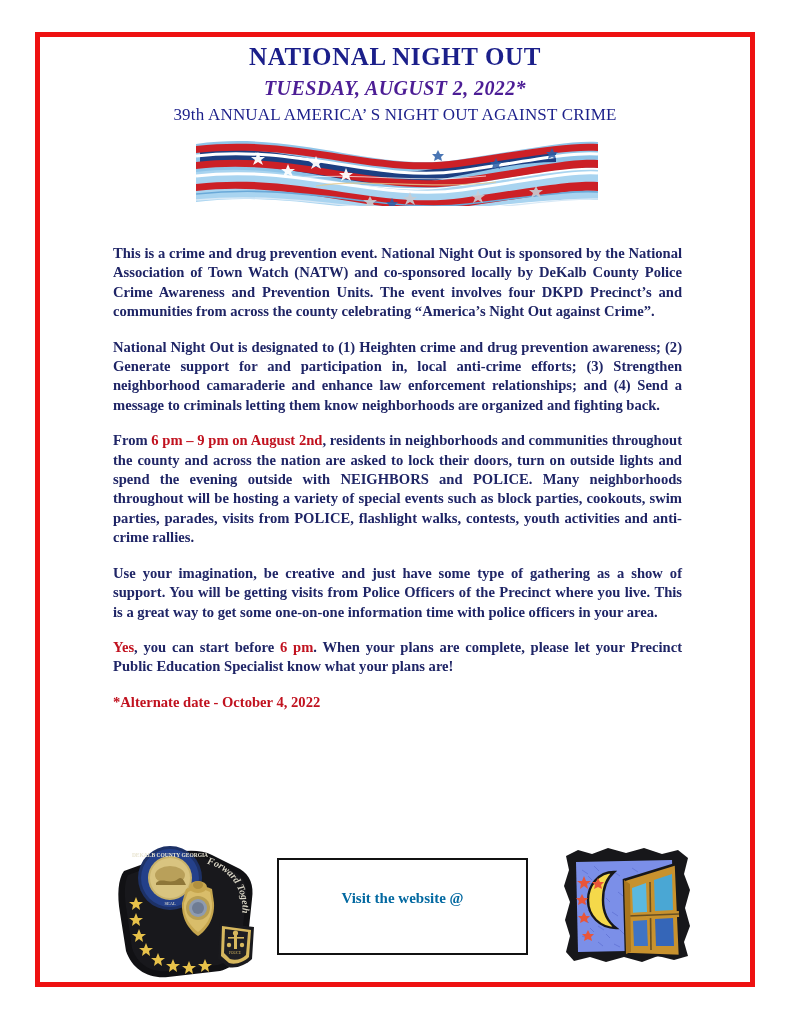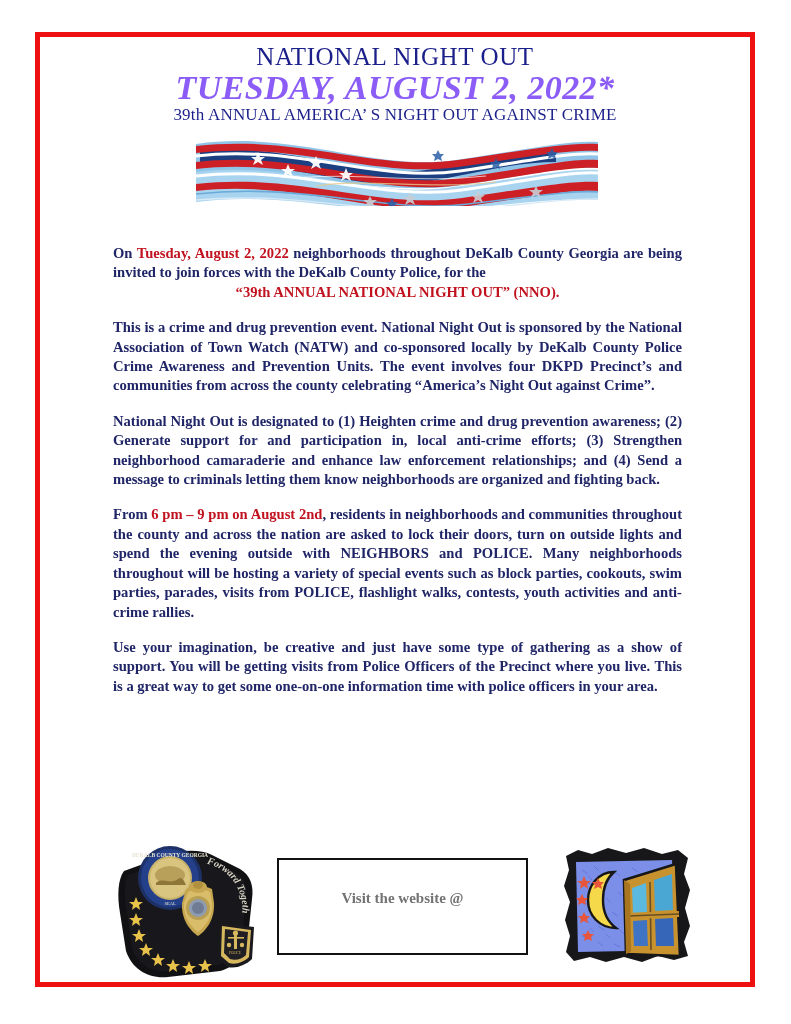--- a/index.html
+++ b/index.html
@@ -37,31 +37,31 @@
   
   #title-block {
     position: absolute;
     left: 60px;
     top: 42px;
     width: 670px;
     text-align: center;
   }
   .title-line1 {
     font-size: 25px;
-    font-weight: normal;
+    font-weight: bold;
     color: #1b1f8a;
     letter-spacing: 0.6px;
     line-height: 30px;
     white-space: nowrap;
   }
   .title-line2 {
-    font-size: 34px;
+    font-size: 20px;
     font-weight: bold;
     font-style: italic;
-    color: #8b5cf6;
+    color: #4c1d95;
     letter-spacing: 0.4px;
     line-height: 32px;
     white-space: nowrap;
   }
   .title-line3 {
     font-size: 17px;
     font-weight: normal;
     color: #1b1f8a;
     letter-spacing: 0.2px;
     line-height: 22px;
@@ -117,21 +117,21 @@
     height: 97px;
     border: 2px solid #111111;
     box-sizing: border-box;
     background: #ffffff;
     display: flex;
     flex-direction: column;
     align-items: center;
     justify-content: center;
   }
   .site-line {
-    color: #737373;
+    color: #0369a1;
     font-weight: bold;
     font-size: 15px;
     line-height: 20px;
     text-align: center;
   }
   .site-line.first { margin-bottom: 18px; }
 
   #window-graphic {
     position: absolute;
     left: 558px;
@@ -196,31 +196,32 @@
         <polygon points="196,60 198,64 202,64 199,67 200,71 196,69 192,71 193,67 190,64 194,64"></polygon>
       </g>
 
       <path d="M120,48 C170,40 230,52 300,44" stroke="#e6c98a" stroke-width="1.2" fill="none" opacity="0.8"></path>
       <path d="M100,40 C160,34 220,46 290,38" stroke="#ffffff" stroke-width="1" fill="none" opacity="0.7"></path>
     </g>
   </svg>
 
   <div id="body-copy">
 
-    <p><span>On </span><span class="red">Tuesday, August 2, 2022</span><span> neighborhoods throughout DeKalb County Georgia are being invited to join forces with the DeKalb County Police, for the</span><span class="center-line red">“39th ANNUAL NATIONAL NIGHT OUT” (NNO).</span></p>
 
     <p>This is a crime and drug prevention event.  National Night Out is sponsored by the National Association of Town Watch (NATW) and co-sponsored locally by DeKalb County Police Crime Awareness and Prevention Units. The event involves four DKPD Precinct’s and communities from across the county celebrating “America’s Night Out against Crime”.</p>
 
     <p>National Night Out is designated to (1) Heighten crime and drug prevention awareness; (2) Generate support for and participation in, local anti-crime efforts; (3) Strengthen neighborhood camaraderie and enhance law enforcement relationships; and (4) Send a message to criminals letting them know neighborhoods are organized and fighting back.</p>
 
     <p><span>From </span><span class="red">6 pm – 9 pm on August 2nd</span><span>, residents in neighborhoods and communities throughout the county and across the nation are asked to lock their doors, turn on outside lights and spend the evening outside with NEIGHBORS and POLICE. Many neighborhoods throughout will be hosting a variety of special events such as block parties, cookouts, swim parties, parades, visits from POLICE, flashlight walks, contests, youth activities and anti-crime rallies.</span></p>
 
     <p> Use your imagination, be creative and just have some type of gathering as a show of support.  You will be getting visits from Police Officers of the Precinct where you live. This is a great way to get some one-on-one information time with police officers in your area.</p>
 
-
+    <p><span class="red">Yes</span><span>, you can start before </span><span class="red">6 pm</span><span>. When your plans are complete, please let your Precinct Public Education Specialist know what your plans are!</span></p>
+
+    <p class="red">*Alternate date - October 4, 2022</p>
   </div>
 
   <svg id="badge-logo" viewBox="0 0 156 139">
 
     <path d="M16,30 L60,14 C72,9 92,8 104,14 L132,28 C142,34 146,44 144,58 L140,96
              C138,112 128,126 112,130 L60,136 C40,138 24,128 18,110 L12,72
              C9,54 10,38 16,30 Z" fill="#111114"></path>
     <path d="M20,34 L62,19 C73,15 90,14 101,19 L128,32 C136,37 140,46 138,58 L134,94
              C132,108 124,120 110,124 L60,130 C43,132 29,123 24,107 L19,72
              C16,56 16,41 20,34 Z" fill="#18181c"></path>

